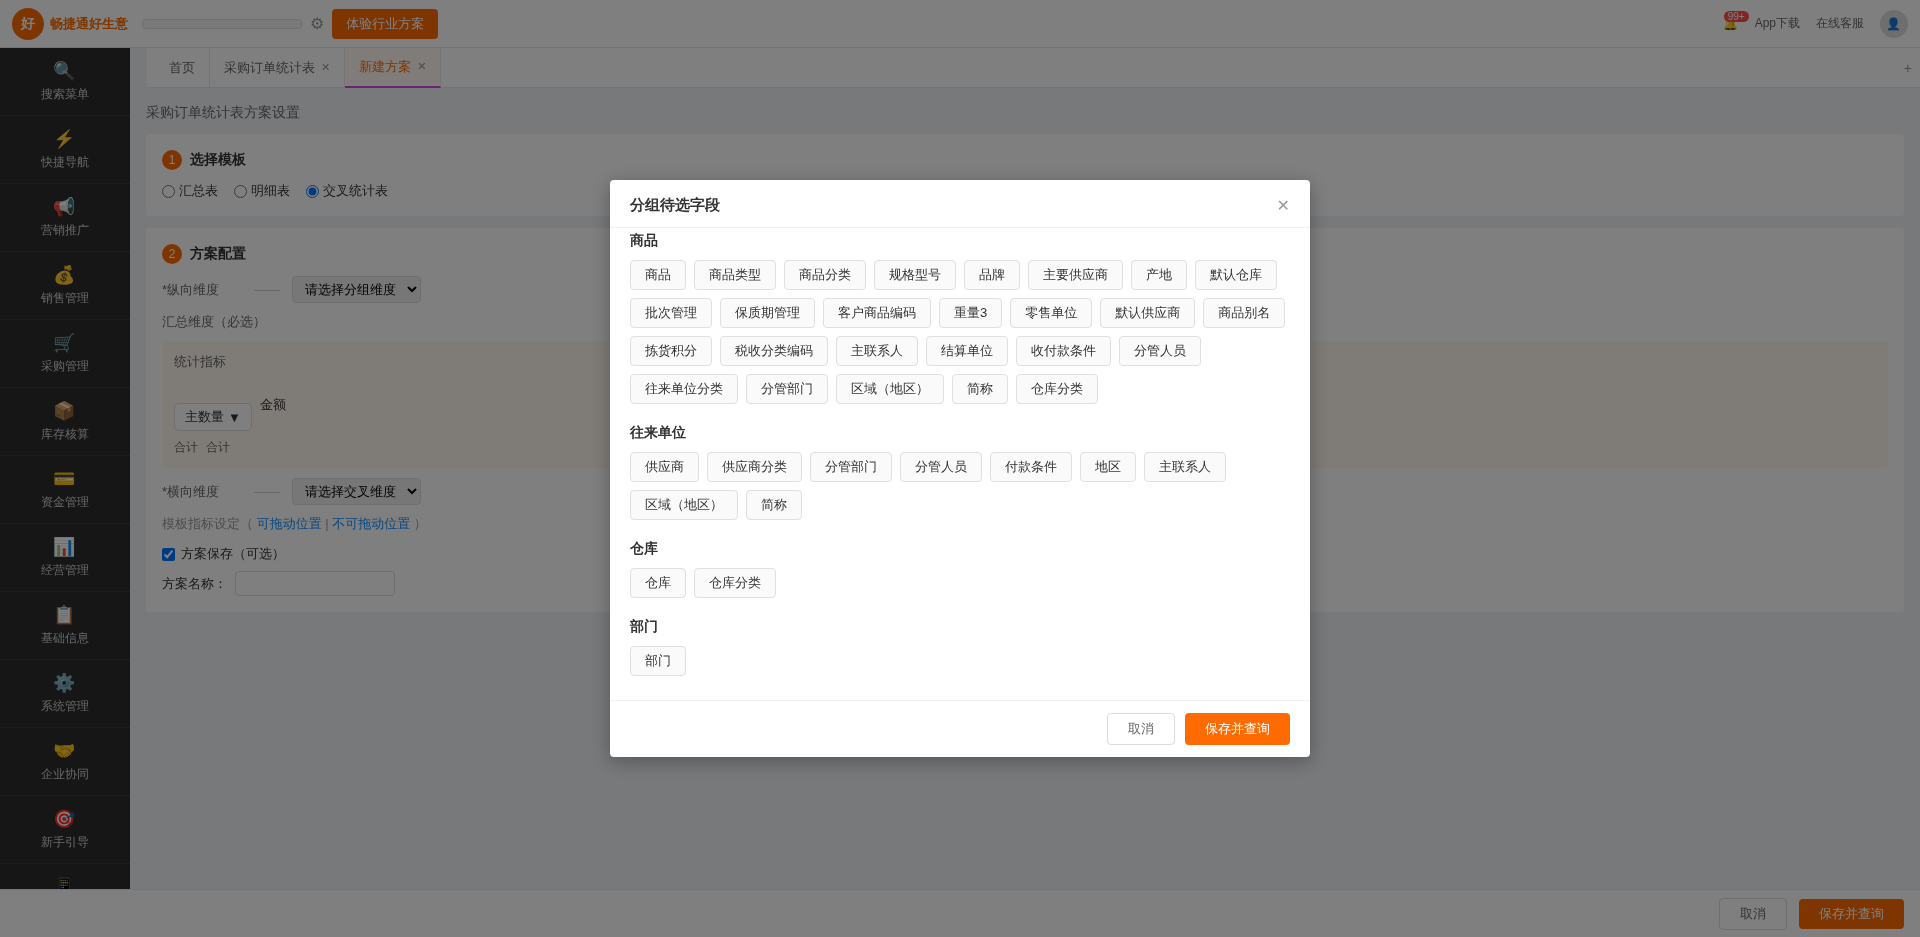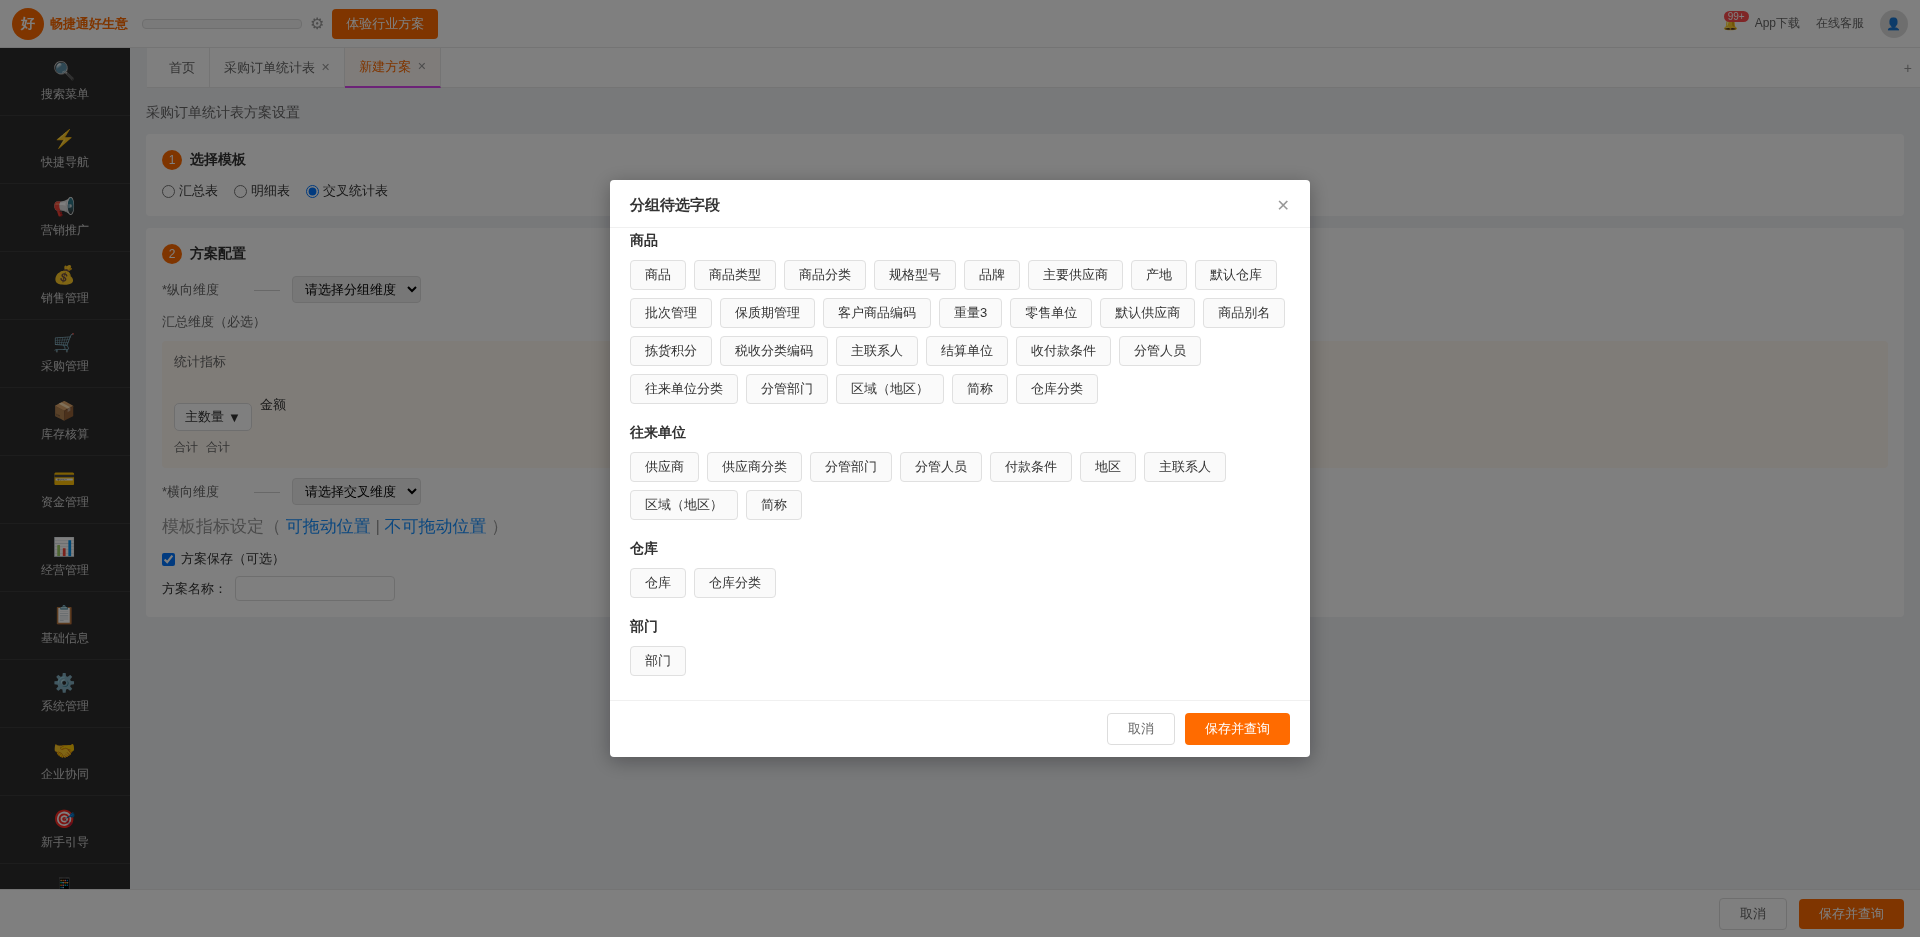--- a/index.html
+++ b/index.html
@@ -446,21 +446,21 @@
         <span>合计</span>
       </div>
     </div>
     <div class="form-row">
       <span class="form-label">*横向维度</span>
       <span style="color:#ccc;">——</span>
       <select class="form-select">
         <option>请选择交叉维度</option>
       </select>
     </div>
-    <div style="margin-top:8px;color:#999;font-size:17px;">
+    <div style="margin-top:8px;color:#999;font-size:13px;">
       模板指标设定（ <span style="color:#1890ff;cursor:pointer;">可拖动位置</span> | <span style="color:#1890ff;cursor:pointer;">不可拖动位置</span> ）
     </div>
     <div style="margin-top:12px;color:#999;font-size:12px;">
     </div>
     <div style="margin-top:12px;display:flex;align-items:center;gap:6px;">
       <input type="checkbox" checked="" style="">
       <span>方案保存（可选）</span>
     </div>
     <div style="margin-top:8px;display:flex;align-items:center;gap:8px;">
       <span>方案名称：</span>

